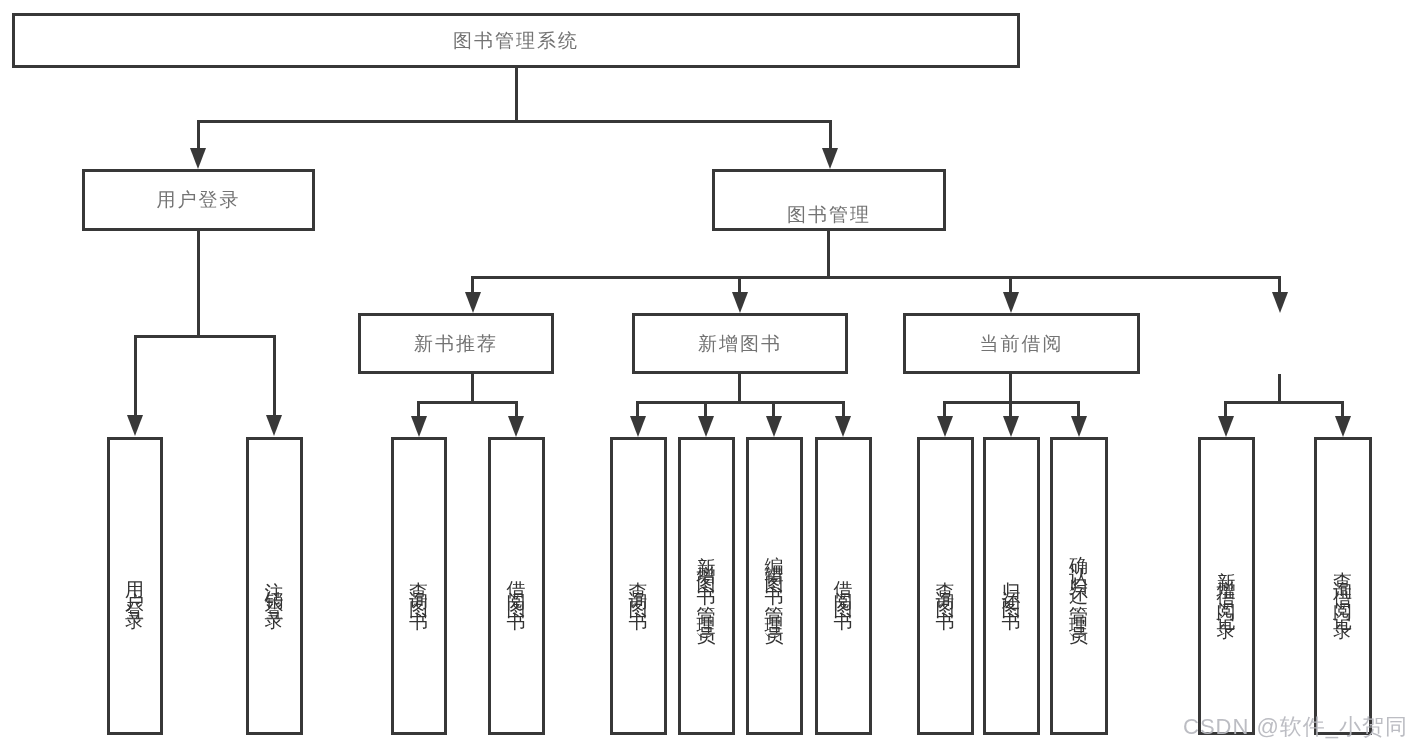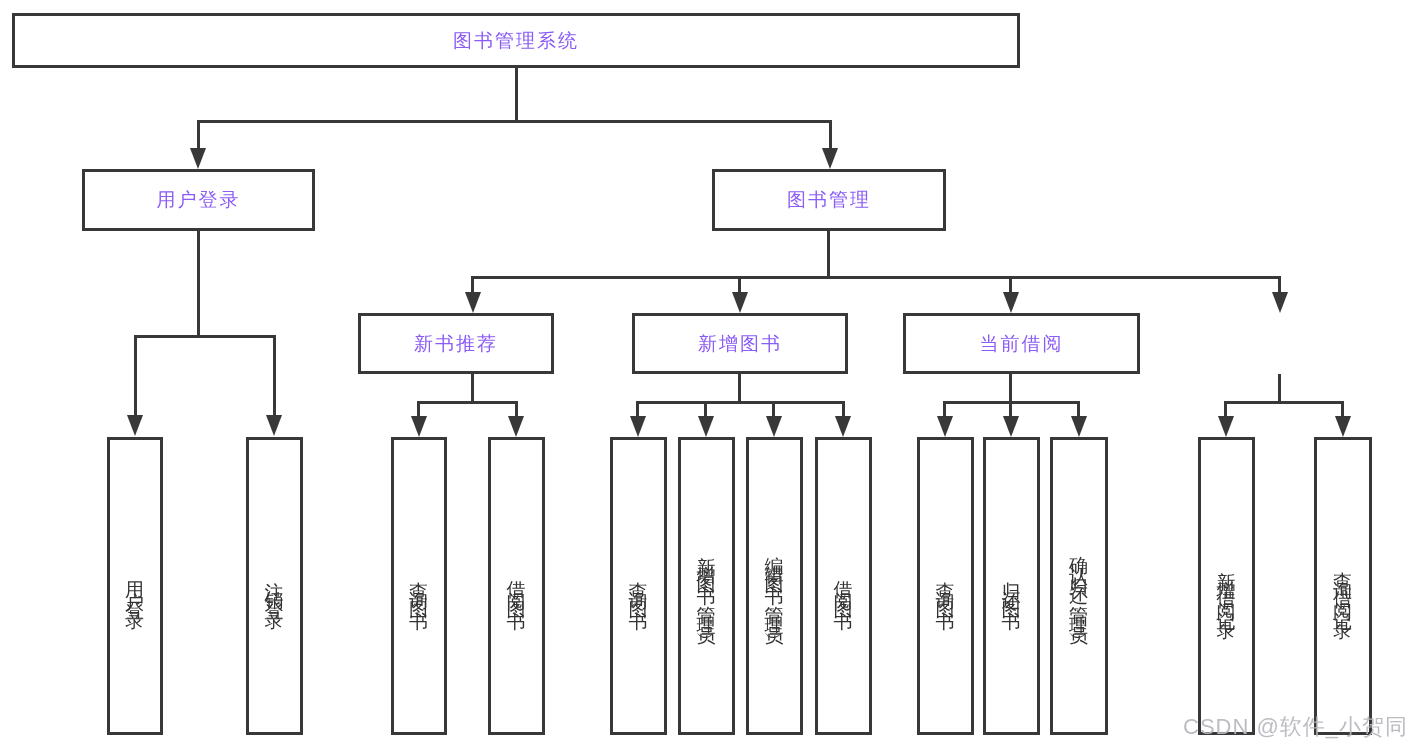--- a/index.html
+++ b/index.html
@@ -9,21 +9,21 @@
     background:#fff;
     font-family:"Liberation Sans","DejaVu Sans",sans-serif;
     overflow:hidden;
   }
   .node{
     position:absolute;
     box-sizing:border-box;
     border:3px solid #383838;
     background:#fff;
     display:flex;align-items:center;justify-content:center;
-    font-size:19px;color:#8b5cf6;letter-spacing:2px;
+    font-size:19px;color:#737373;letter-spacing:2px;
     z-index:2;
   }
   .leaf{
     position:absolute;
     box-sizing:border-box;
     border:3px solid #383838;
     background:#fff;
     display:flex;align-items:center;justify-content:center;
     z-index:2;
   }
@@ -59,21 +59,21 @@
 <div class="canvas">
 
   <div class="node" style="left:12px;top:13px;width:1008px;height:55px;">
     <span>图书管理系统</span>
   </div>
 
   <div class="node" style="left:82px;top:169px;width:233px;height:62px;">
     <span>用户登录</span>
   </div>
 
-  <div class="node" style="left:712px;top:169px;width:234px;height:62px;">
+  <div class="node" style="left:712px;top:169px;width:234px;height:62px;align-items:flex-end;">
     <span>图书管理</span>
   </div>
 
   <div class="node" style="left:358px;top:313px;width:196px;height:61px;">
     <span>新书推荐</span>
   </div>
 
   <div class="node" style="left:632px;top:313px;width:216px;height:61px;">
     <span>新增图书</span>
   </div>

